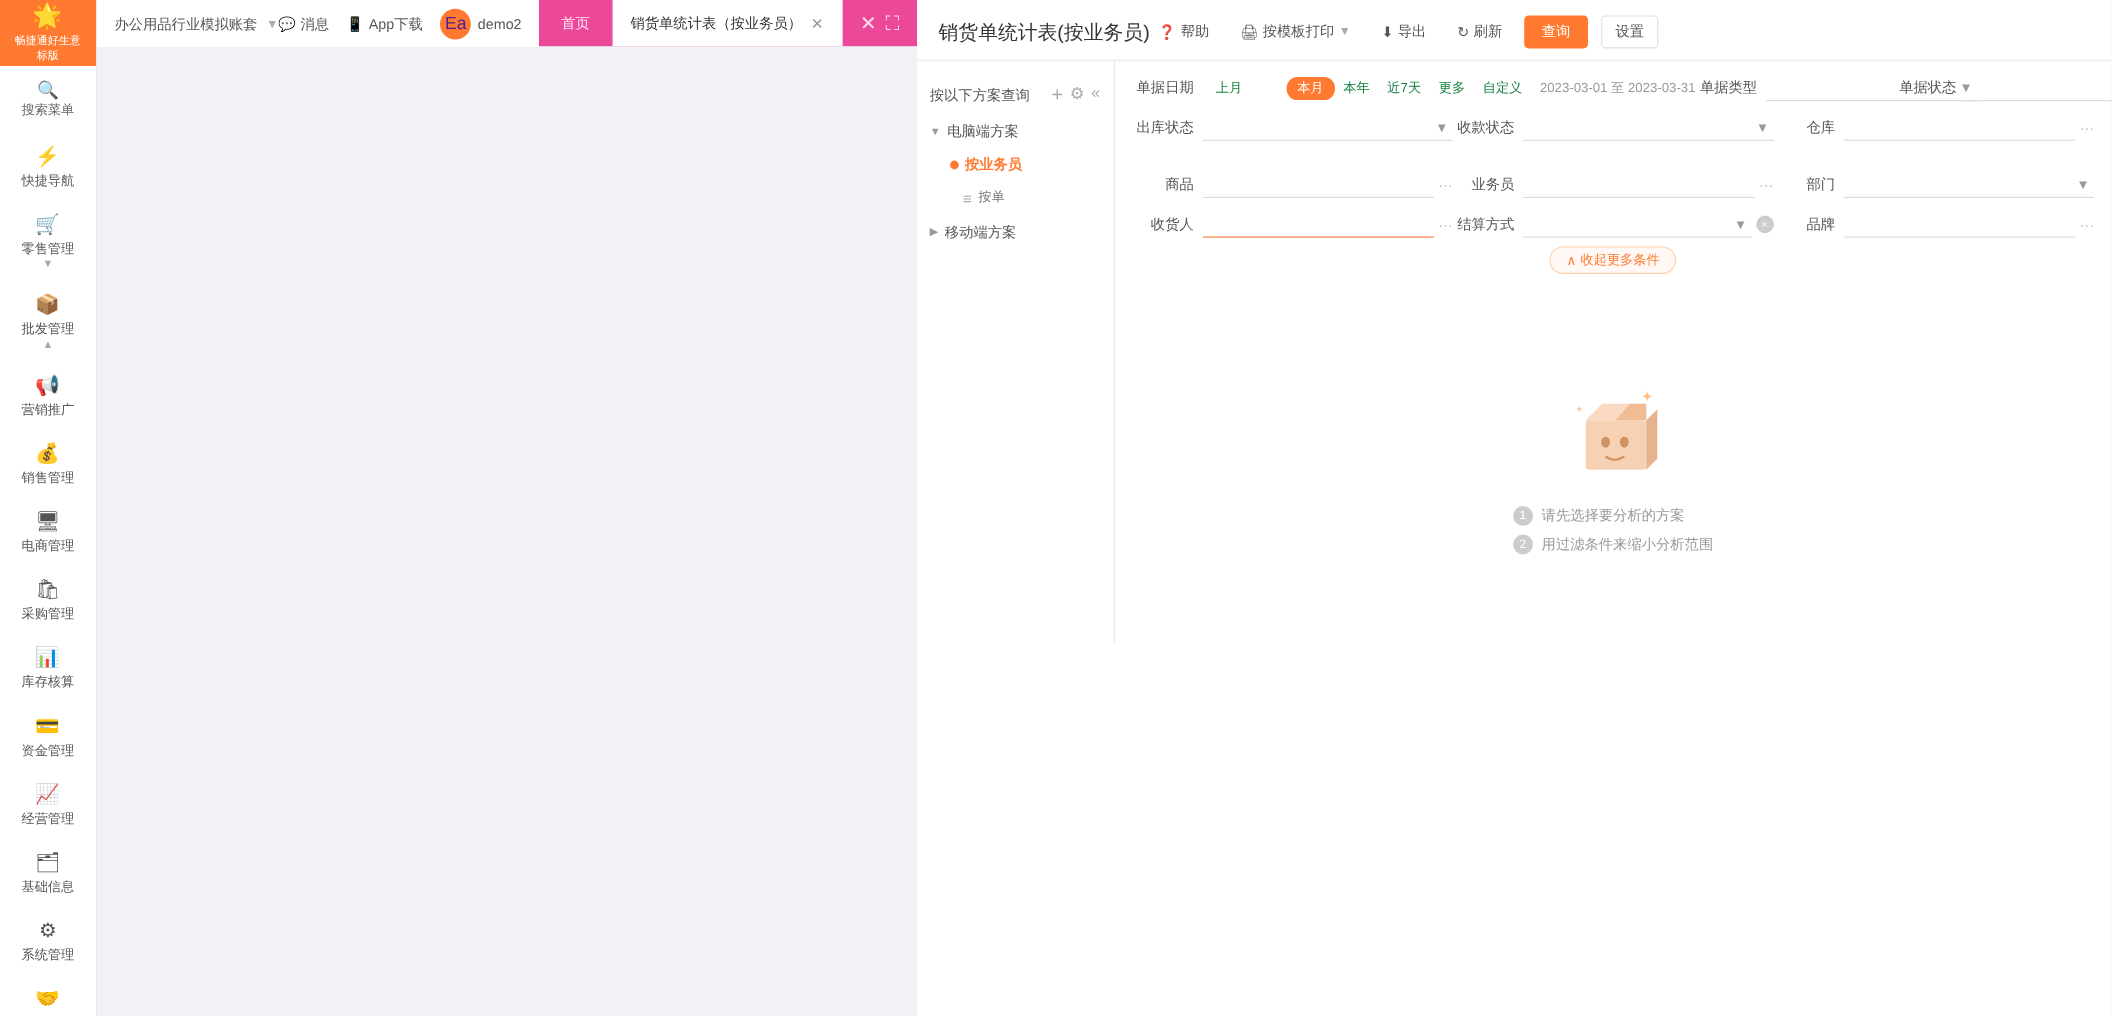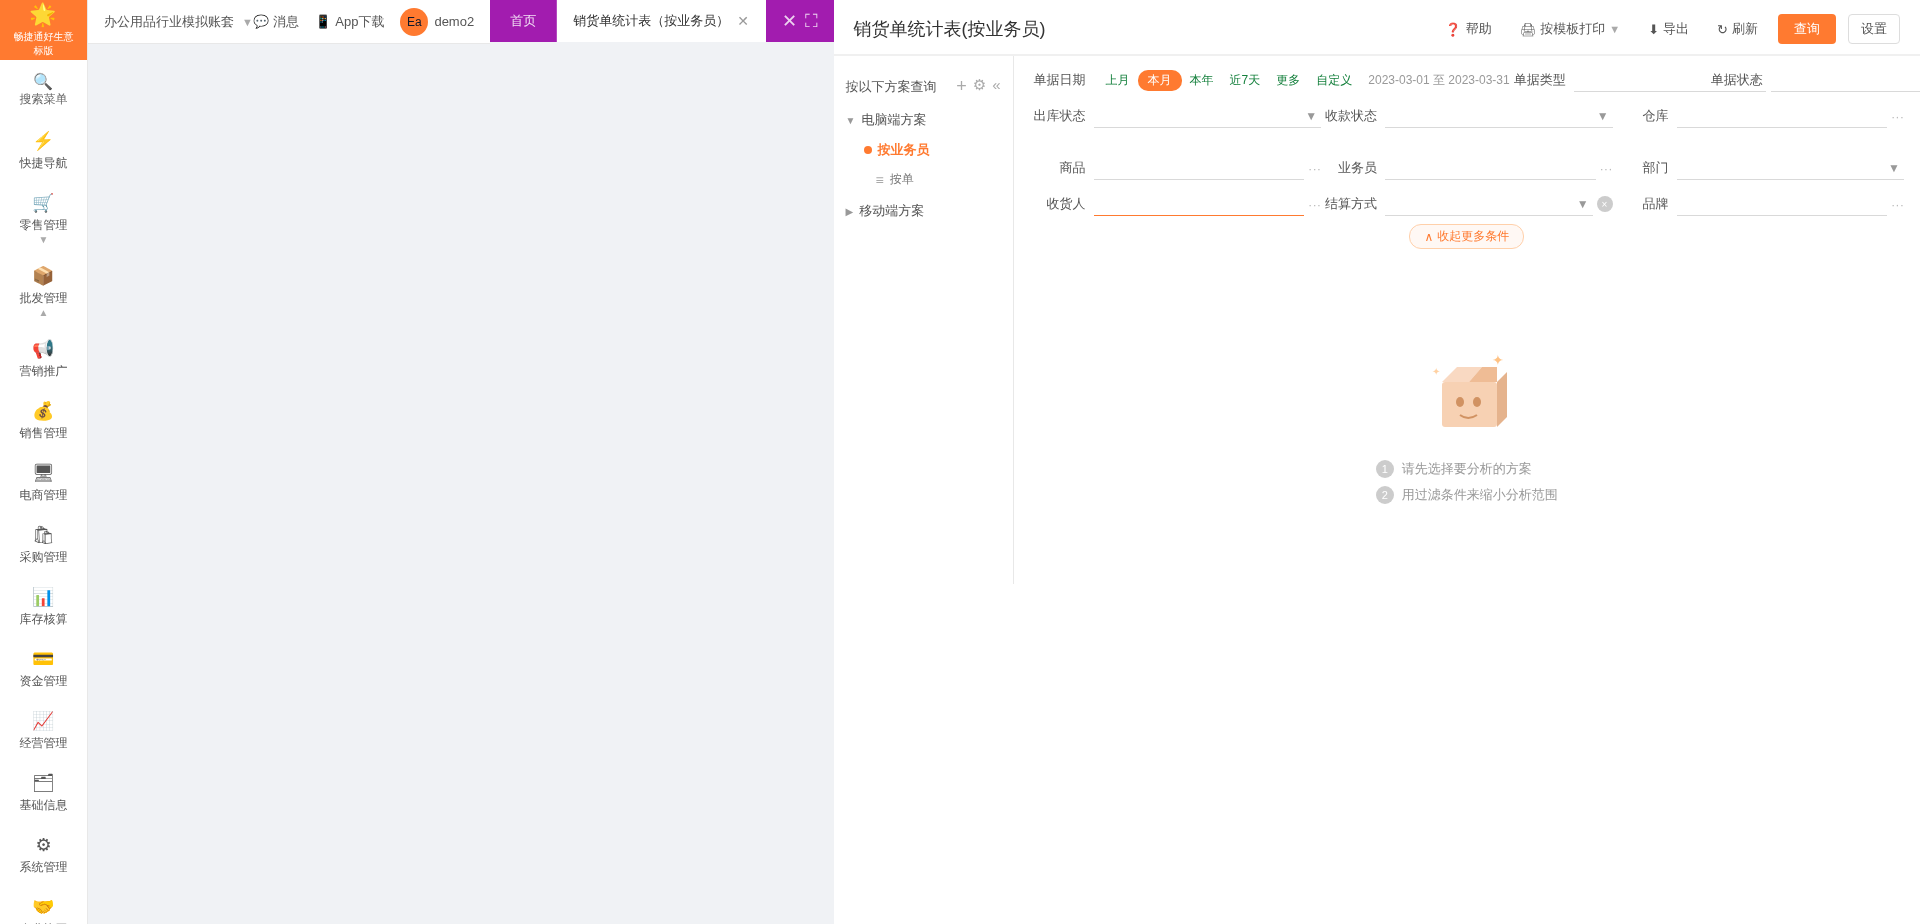--- a/index.html
+++ b/index.html
@@ -15,56 +15,56 @@
     .sidebar-search { font-size: 12px; color: #666; padding: 12px 0; width: 88px; display: flex; flex-direction: column; align-items: center; cursor: pointer; }
 
     
     .main { flex: 1; display: flex; flex-direction: row; overflow: hidden; }
 
     
     .top-header { height: 44px; background: #fff; display: flex; align-items: center; justify-content: space-between; padding: 0 16px; border-bottom: 1px solid #e8e8e8; flex-shrink: 0; }
     .top-header-left { display: flex; align-items: center; gap: 8px; font-size: 13px; color: #555; }
     .top-header-right { display: flex; align-items: center; gap: 16px; font-size: 13px; color: #555; }
     .top-header-right .icon-btn { display: flex; align-items: center; gap: 4px; cursor: pointer; color: #555; }
-    .avatar { width: 28px; height: 28px; border-radius: 50%; background: #ff7a30; color: #0f172a; display: flex; align-items: center; justify-content: center; font-size: 12px; }
-
-    
-    .tab-bar { height: 42px; background: #a21caf; display: flex; align-items: center; padding: 0 0 0 0; flex-shrink: 0; }
+    .avatar { width: 28px; height: 28px; border-radius: 50%; background: #ff7a30; color: #4c1d95; display: flex; align-items: center; justify-content: center; font-size: 16px; }
+
+    
+    .tab-bar { height: 42px; background: #ec4899; display: flex; align-items: center; padding: 0 0 0 0; flex-shrink: 0; }
     .tab-item { height: 42px; display: flex; align-items: center; padding: 0 16px; color: rgba(255,255,255,0.85); font-size: 13px; cursor: pointer; border-right: 1px solid rgba(255,255,255,0.2); }
     .tab-item.active { background: #fff; color: #333; }
     .tab-item .close-icon { margin-left: 8px; font-size: 14px; color: #999; cursor: pointer; }
     .tab-home { padding: 0 20px; font-size: 13px; }
     .tab-expand { margin-left: auto; padding: 0 16px; color: rgba(255,255,255,0.85); display: flex; align-items: center; gap: 8px; }
     .tab-expand span { cursor: pointer; font-size: 16px; }
 
     
     .content { flex: 1; overflow-y: auto; background: #f0f2f5; padding: 0; }
     .page-wrapper { background: #fff; margin: 0; min-height: 100%; }
 
     
-    .page-header { padding: 14px 20px 10px 20px; display: flex; align-items: center; justify-content: space-between; border-bottom: 1px solid #f0f0f0; }
+    .page-header { padding: 14px 20px 10px 20px; display: flex; align-items: center; border-bottom: 1px solid #f0f0f0; }
     .page-title { font-size: 18px; font-weight: 500; color: #333; }
     .page-actions { display: flex; align-items: center; gap: 12px; }
     .action-btn { display: flex; align-items: center; gap: 4px; color: #555; font-size: 13px; cursor: pointer; padding: 4px 8px; border-radius: 3px; }
     .action-btn-primary { background: #ff7a30; color: #fff; border: none; padding: 6px 16px; border-radius: 4px; cursor: pointer; font-size: 13px; }
     .action-btn-secondary { border: 1px solid #ddd; background: #fff; color: #555; padding: 5px 12px; border-radius: 4px; cursor: pointer; font-size: 13px; }
     .filter-row { display: flex; align-items: center; }
     .filter-item { display: flex; align-items: center; flex: 1; min-width: 0; }
     .filter-label { color: #555; font-size: 13px; white-space: nowrap; margin-right: 8px; min-width: 56px; text-align: right; }
     .filter-input { flex: 1; border: none; border-bottom: 1px solid #d9d9d9; padding: 4px 8px; font-size: 13px; outline: none; color: #333; background: transparent; }
     .filter-select { flex: 1; border: none; border-bottom: 1px solid #d9d9d9; padding: 4px 8px; font-size: 13px; outline: none; color: #333; background: transparent; appearance: none; cursor: pointer; }
     .filter-select-wrapper { flex: 1; position: relative; display: flex; align-items: center; }
     .filter-select-wrapper .chevron { position: absolute; right: 4px; color: #999; font-size: 12px; pointer-events: none; }
     .filter-ellipsis { color: #bbb; margin-left: 4px; cursor: pointer; }
     .filter-clear-x { display: inline-flex; align-items: center; justify-content: center; width: 16px; height: 16px; background: #ccc; border-radius: 50%; color: #fff; font-size: 10px; cursor: pointer; margin-left: 4px; }
 
     
     .date-filter { display: flex; align-items: center; gap: 0; }
     .date-btn { padding: 2px 8px; font-size: 12px; cursor: pointer; color: #15803d; border-radius: 3px; }
-    .date-btn.active { background: #ff7a30; color: #fff; border-radius: 10px; padding: 2px 10px; }
+    .date-btn.active { background: #ff7a30; color: #fff; border-radius: 10px; padding: 2px 10px; margin-left: 32px; }
     .date-range { font-size: 12px; color: #999; margin-left: 4px; }
     .scheme-panel { width: 180px; flex-shrink: 0; border-right: 1px solid #e8e8e8; padding: 20px 0; }
     .scheme-panel-header { display: flex; align-items: center; justify-content: space-between; padding: 0 12px 8px 12px; font-size: 13px; color: #555; }
     .scheme-panel-actions { display: flex; gap: 6px; color: #aaa; }
     .scheme-panel-actions span { cursor: pointer; font-size: 15px; }
     .scheme-category { padding: 6px 12px; display: flex; align-items: center; gap: 6px; color: #555; font-size: 13px; cursor: pointer; }
     .scheme-item { padding: 6px 12px 6px 30px; display: flex; align-items: center; gap: 6px; font-size: 13px; color: #555; cursor: pointer; font-weight: bold; }
     .scheme-item.active { color: #ff7a30; }
     .scheme-item .dot { width: 8px; height: 8px; border-radius: 50%; background: #ff7a30; display: inline-block; }
     .scheme-sub-item { padding: 6px 12px 6px 42px; font-size: 12px; color: #777; cursor: pointer; display: flex; align-items: center; gap: 6px; }

